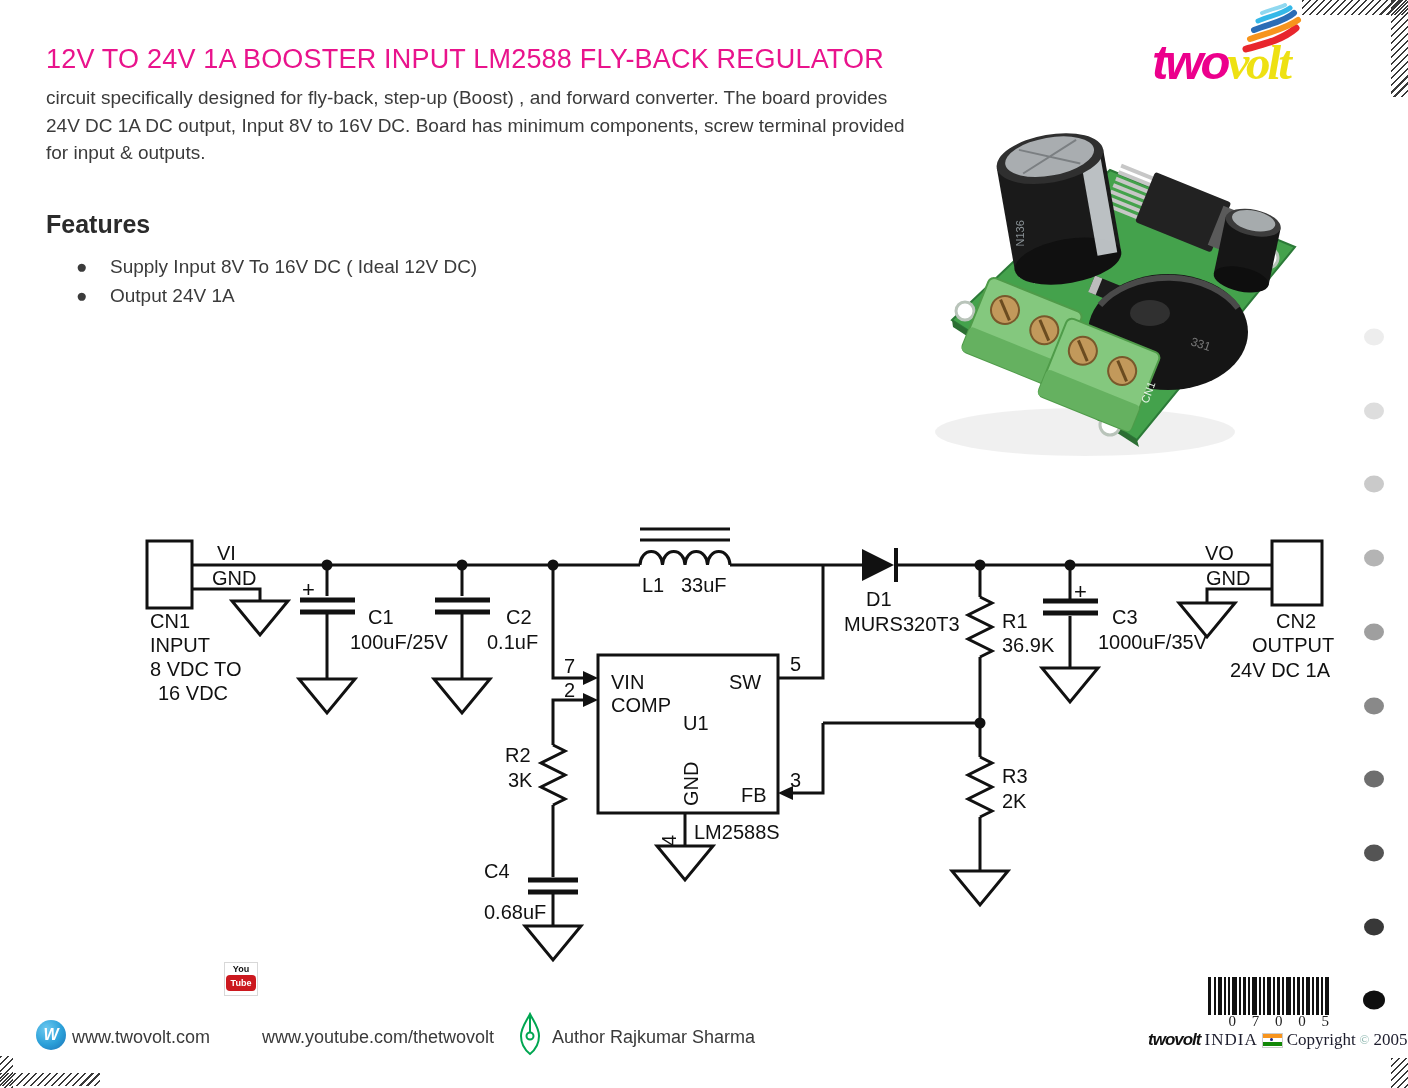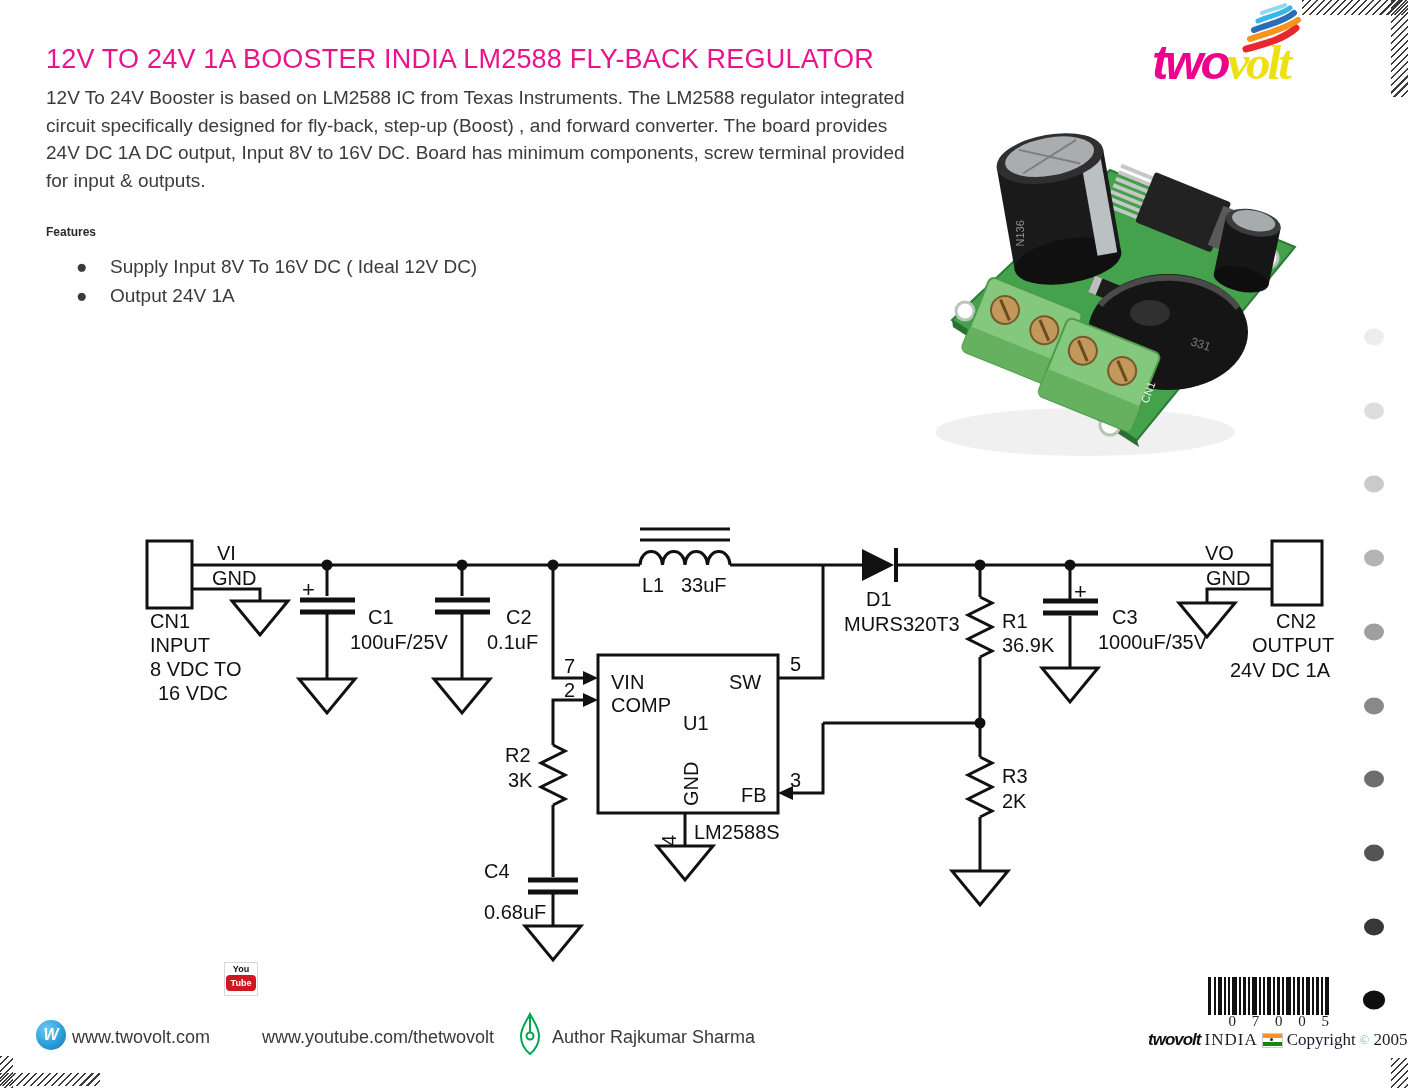--- a/index.html
+++ b/index.html
@@ -2,21 +2,21 @@
 <html><head>
 <meta charset="utf-8">
 <style>
   html,body { margin:0; padding:0; background:#fff; }
   .page { position:relative; width:1408px; height:1088px; background:#ffffff; overflow:hidden;
           font-family:"Liberation Sans", sans-serif; color:#3b3b3b; }
   .abs { position:absolute; }
   .hatch { background: repeating-linear-gradient(135deg,#3a3a3a 0px,#3a3a3a 1.5px,transparent 1.5px,transparent 5px); }
   .title { left:46px; top:44px; font-size:27px; line-height:30px; color:#e9138c; letter-spacing:0.2px; white-space:nowrap; }
   .desc { left:46px; top:84px; width:860px; font-size:19px; line-height:27.5px; color:#3b3b3b; }
-  .features-h { left:46px; top:210px; font-size:12px; font-weight:bold; color:#2b2b2b;margin-top:15px; }
+  .features-h { left:46px; top:210px; font-size:25px; font-weight:bold; color:#2b2b2b; }
   .bullets { left:76px; top:252px; font-size:19px; line-height:29px; color:#3b3b3b; }
   .bullets .li { display:flex; align-items:flex-start; }
   .bullets .dot { width:34px; text-align:left; font-size:19px; }
   .logo-text { left:1152px; top:36px; font-size:49px; font-weight:bold; font-style:italic; letter-spacing:-3px; white-space:nowrap; line-height:52px; }
   .logo-two { color:#ec008c; }
   .logo-volt { color:#eee112;font-family:Liberation Serif, serif; }
   svg text { font-family:"Liberation Sans", sans-serif; font-size:20px; fill:#111; }
   .footer-text { font-size:18px; color:#3a3a3a; white-space:nowrap; }
   .w-icon { left:36px; top:1020px; width:30px; height:30px; border-radius:50%;
             background: radial-gradient(circle at 35% 30%, #6cc9f0, #2a9fd8 55%, #1b6fb4);
@@ -41,23 +41,22 @@
 <body>
 
 <div class="page">
 
   <div class="abs hatch" style="left:1302px;top:0;width:106px;height:15px;"></div>
   <div class="abs hatch" style="left:1391px;top:0;width:17px;height:97px;"></div>
   <div class="abs hatch" style="left:0;top:1056px;width:13px;height:32px;"></div>
   <div class="abs hatch" style="left:0;top:1073px;width:100px;height:13px;"></div>
   <div class="abs hatch" style="left:1391px;top:1058px;width:17px;height:30px;"></div>
 
-  <div class="abs title">12V TO 24V 1A BOOSTER INDIA LM2588 FLY-BACK REGULATOR</div>
+  <div class="abs title">12V TO 24V 1A BOOSTER INPUT LM2588 FLY-BACK REGULATOR</div>
   <div class="abs desc">
-    <div>12V To 24V Booster is based on LM2588 IC from Texas Instruments. The LM2588 regulator integrated</div>
     <div>circuit specifically designed for fly-back, step-up (Boost) , and forward converter. The board provides</div>
     <div>24V DC 1A DC output, Input 8V to 16V DC. Board has minimum components, screw terminal provided</div>
     <div>for input &amp; outputs.</div>
   </div>
   <div class="abs features-h">Features</div>
   <div class="abs bullets">
     <div class="li">
       <span class="dot">●</span>
       <span>Supply Input 8V To 16V DC ( Ideal 12V DC)</span>
     </div>

